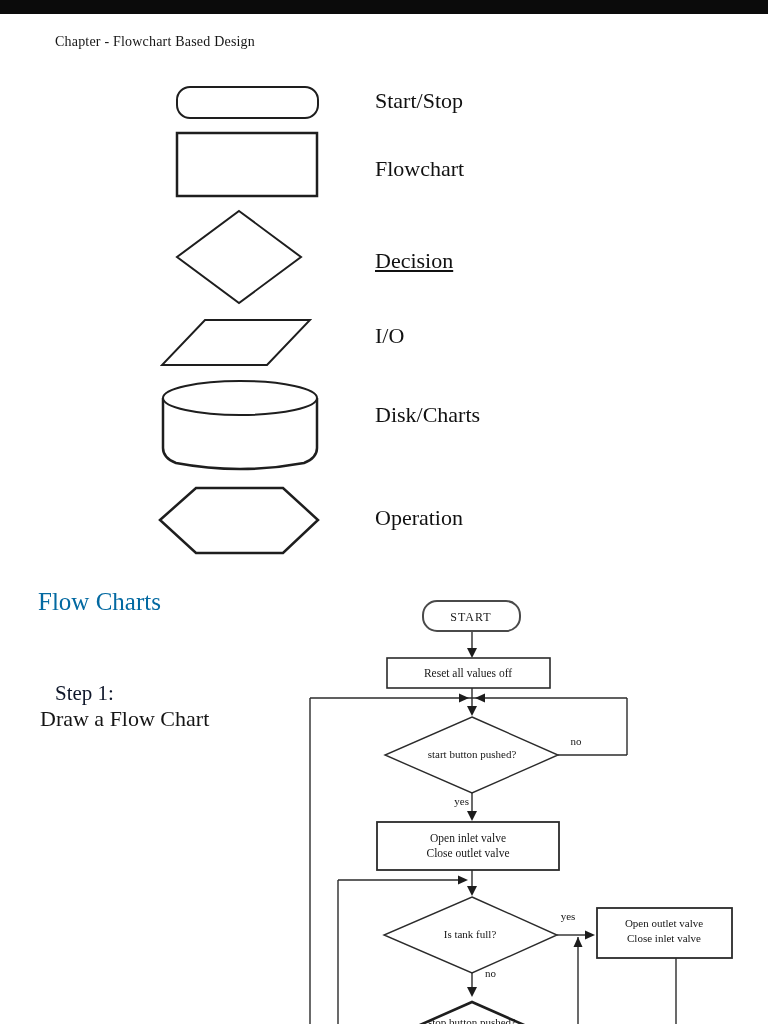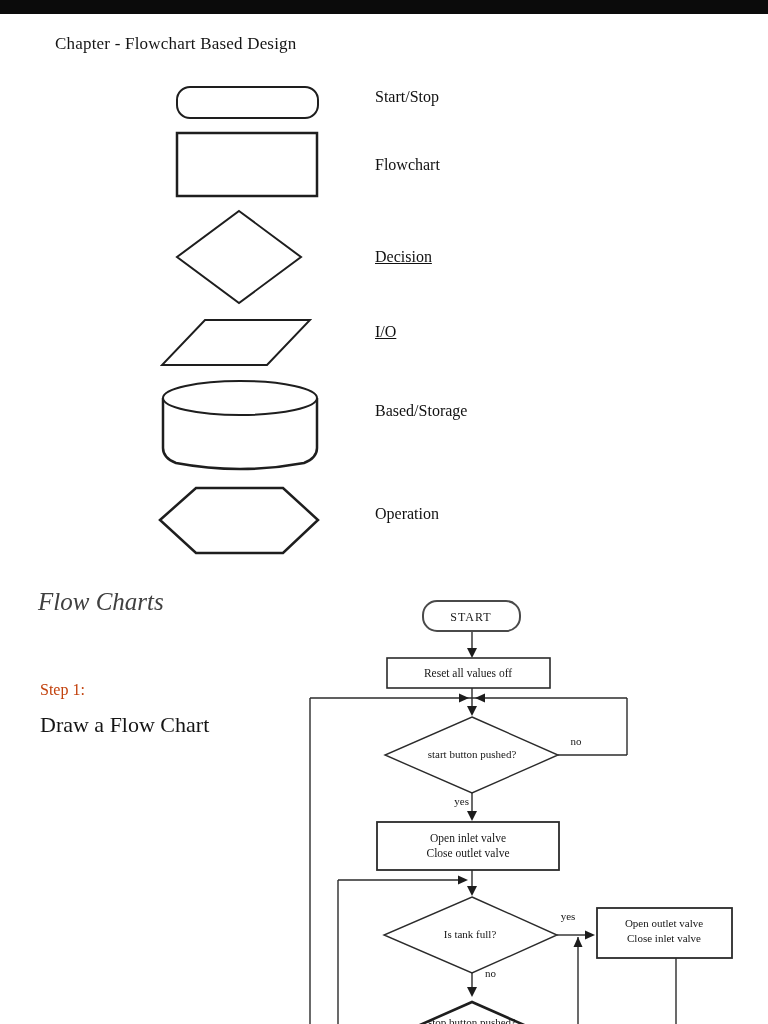--- a/index.html
+++ b/index.html
@@ -12,52 +12,50 @@
     font-family: "Liberation Serif", "DejaVu Serif", serif;
     color: #111111;
   }
   .letterbox-top {
     position: absolute; left: 0; top: 0;
     width: 768px; height: 14px;
     background: #0b0b0b;
   }
   .page-title {
     position: absolute; left: 55px; top: 34px;
-    font-size: 17px; color: #151515;
+    font-size: 14px; color: #151515;
     letter-spacing: 0.2px;
     white-space: nowrap;
   }
   .legend-shape { position: absolute; }
   .legend-label {
     position: absolute; left: 375px;
-    font-size: 16px; color: #111;
+    font-size: 22px; color: #111;
     white-space: nowrap;
   }
   .lbl-1 { top: 88px; }
   .lbl-2 { top: 156px; }
   .lbl-3 { top: 248px; text-decoration: underline; }
-  .lbl-4 { top: 323px; text-decoration: underline; }
+  .lbl-4 { top: 323px; }
   .lbl-5 { top: 402px; }
   .lbl-6 { top: 505px; }
   .section-heading {
     position: absolute; left: 38px; top: 588px;
-    font-size: 25px; color: #404040;
+    font-size: 25px; color: #0369a1;
     white-space: nowrap;
-    font-style: italic;
   }
   .step-label {
-    position: absolute; left: 40px; top: 681px;
-    font-size: 16px; color: #c2410c;
+    position: absolute; left: 55px; top: 681px;
+    font-size: 21px; color: #0f172a;
     white-space: nowrap;
   }
   .step-text {
     position: absolute; left: 40px; top: 706px;
     font-size: 22px; color: #151515;
     white-space: nowrap;
-    margin-top: 6px;
   }
   .flowchart-svg {
     position: absolute; left: 300px; top: 595px;
     width: 468px; height: 429px;
   }
   svg { display: block; }
   svg text {
     font-family: "Liberation Serif", "DejaVu Serif", serif;
     fill: #161616;
   }
@@ -94,21 +92,21 @@
 </svg>
 
 <svg class="legend-shape" style="left:158px; top:486px;" width="163" height="70" viewBox="0 0 163 70">
   <polygon points="2,34 38,2 125,2 160,34 125,67 38,67" fill="#ffffff" stroke="#1e1e1e" stroke-width="2.5"></polygon>
 </svg>
 
 <div class="legend-label lbl-1">Start/Stop</div>
 <div class="legend-label lbl-2">Flowchart</div>
 <div class="legend-label lbl-3">Decision</div>
 <div class="legend-label lbl-4">I/O</div>
-<div class="legend-label lbl-5">Based/Storage</div>
+<div class="legend-label lbl-5">Disk/Charts</div>
 <div class="legend-label lbl-6">Operation</div>
 
 <div class="section-heading">Flow Charts</div>
 <div class="step-label">Step 1:</div>
 <div class="step-text">Draw a Flow Chart</div>
 
 <svg class="flowchart-svg" viewBox="0 0 468 429">
   <g stroke="#2b2b2b" stroke-width="1.4" fill="none">
 
     <line x1="172" y1="36" x2="172" y2="55"></line>

